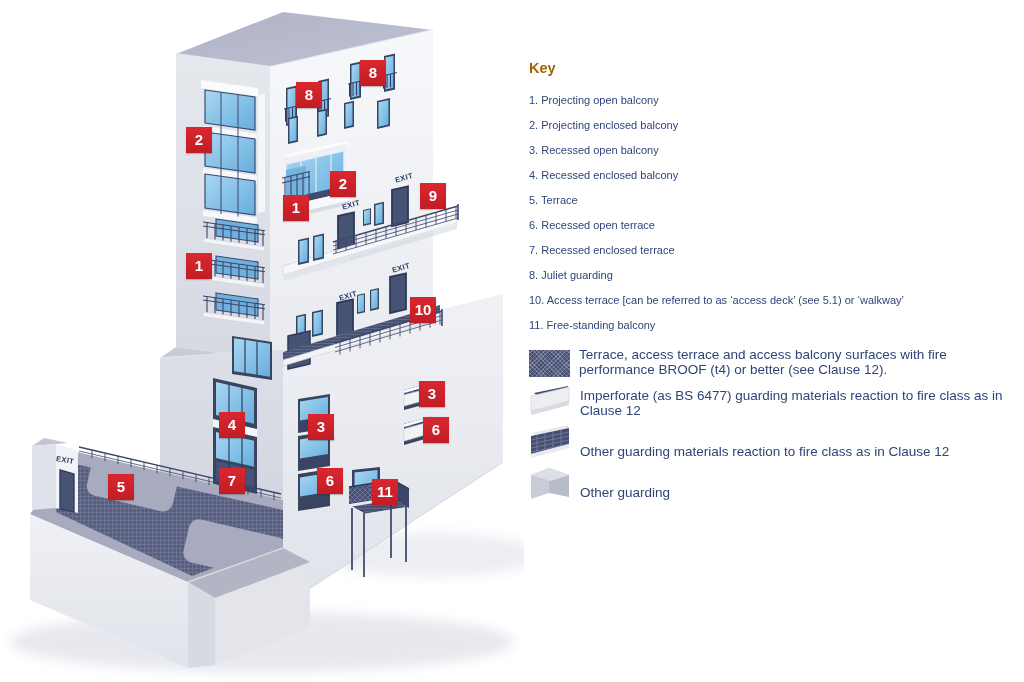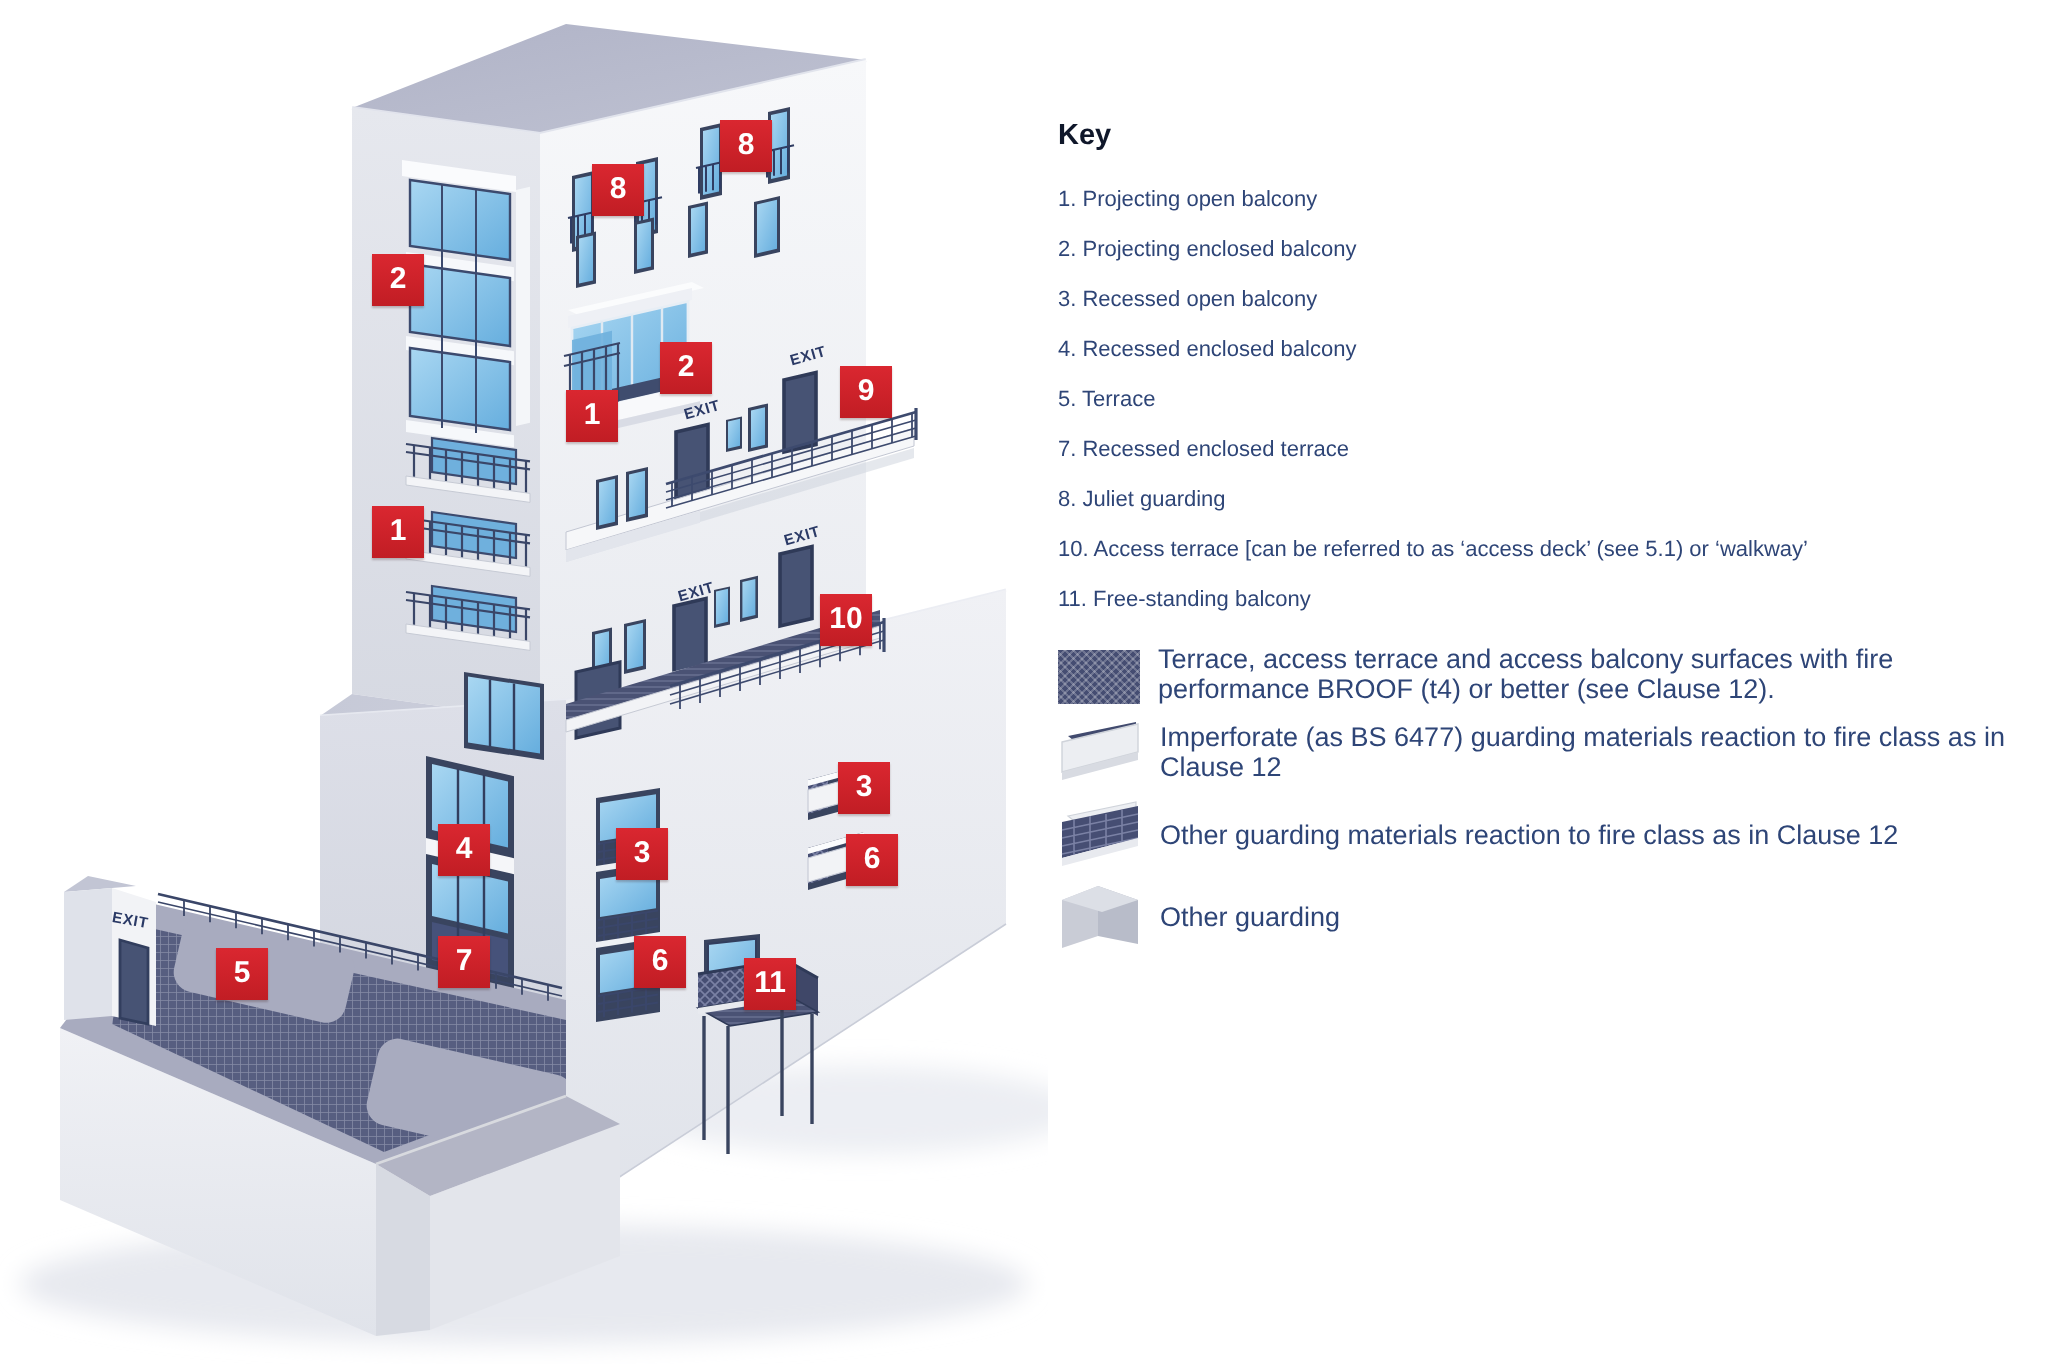--- a/index.html
+++ b/index.html
@@ -9,24 +9,24 @@
   
   .marker{position:absolute;min-width:26px;height:26px;line-height:26px;padding:0 3px;
           box-sizing:border-box;text-align:center;color:#fff;font-weight:700;font-size:15px;
           background:linear-gradient(180deg,#da2730,#c11d24);
           box-shadow:0 1px 1px rgba(60,20,20,.25);}
   
   .exit-sign{position:absolute;font-size:7.5px;font-weight:700;color:#2b3a66;
              letter-spacing:.4px;transform-origin:left top;}
   
   .key{position:absolute;left:529px;top:60px;width:482px;color:#2e4577;}
-  .key-title{font-size:14.5px;font-weight:700;color:#0f172a;margin:0 0 12px 0;}
+  .key-title{font-size:14.5px;font-weight:700;color:#a16207;margin:0 0 12px 0;}
   .key-item{font-size:11px;line-height:25px;white-space:nowrap;}
   .swatches{margin-top:9px;}
-  .swatch-row{display:flex;gap:9px;align-items:center;margin-bottom:7px;}
+  .swatch-row{display:flex;gap:9px;align-items:flex-end;margin-bottom:7px;}
   .swatch-text{font-size:13.5px;line-height:15px;width:443px;}
   .swatch-icon{flex:0 0 auto;}
   .swatch-broof{width:41px;height:27px;margin-top:2px;
     background:#454d72;
     background-image:repeating-linear-gradient(45deg,rgba(255,255,255,.22) 0 1px,transparent 1px 3px),
                      repeating-linear-gradient(-45deg,rgba(255,255,255,.22) 0 1px,transparent 1px 3px);}
 </style>
 </head>
 <body>
 
@@ -314,20 +314,21 @@
   <div class="exit-sign" style="left:57px;top:454px;transform:rotate(10deg)">EXIT</div>
 
   <aside class="key">
     <h2 class="key-title">Key</h2>
 
     <div class="key-item">1. Projecting open balcony</div>
     <div class="key-item">2. Projecting enclosed balcony</div>
     <div class="key-item">3. Recessed open balcony</div>
     <div class="key-item">4. Recessed enclosed balcony</div>
     <div class="key-item">5. Terrace</div>
+    <div class="key-item">6. Recessed open terrace</div>
     <div class="key-item">7. Recessed enclosed terrace</div>
     <div class="key-item">8. Juliet guarding</div>
     <div class="key-item">10. Access terrace [can be referred to as ‘access deck’ (see 5.1) or  ‘walkway’</div>
     <div class="key-item">11.  Free-standing balcony</div>
 
     <div class="swatches">
 
       <div class="swatch-row">
         <div class="swatch-icon swatch-broof"></div>
         <div class="swatch-text">Terrace, access terrace and access balcony surfaces with fire performance BROOF (t4) or better (see Clause 12).</div>

